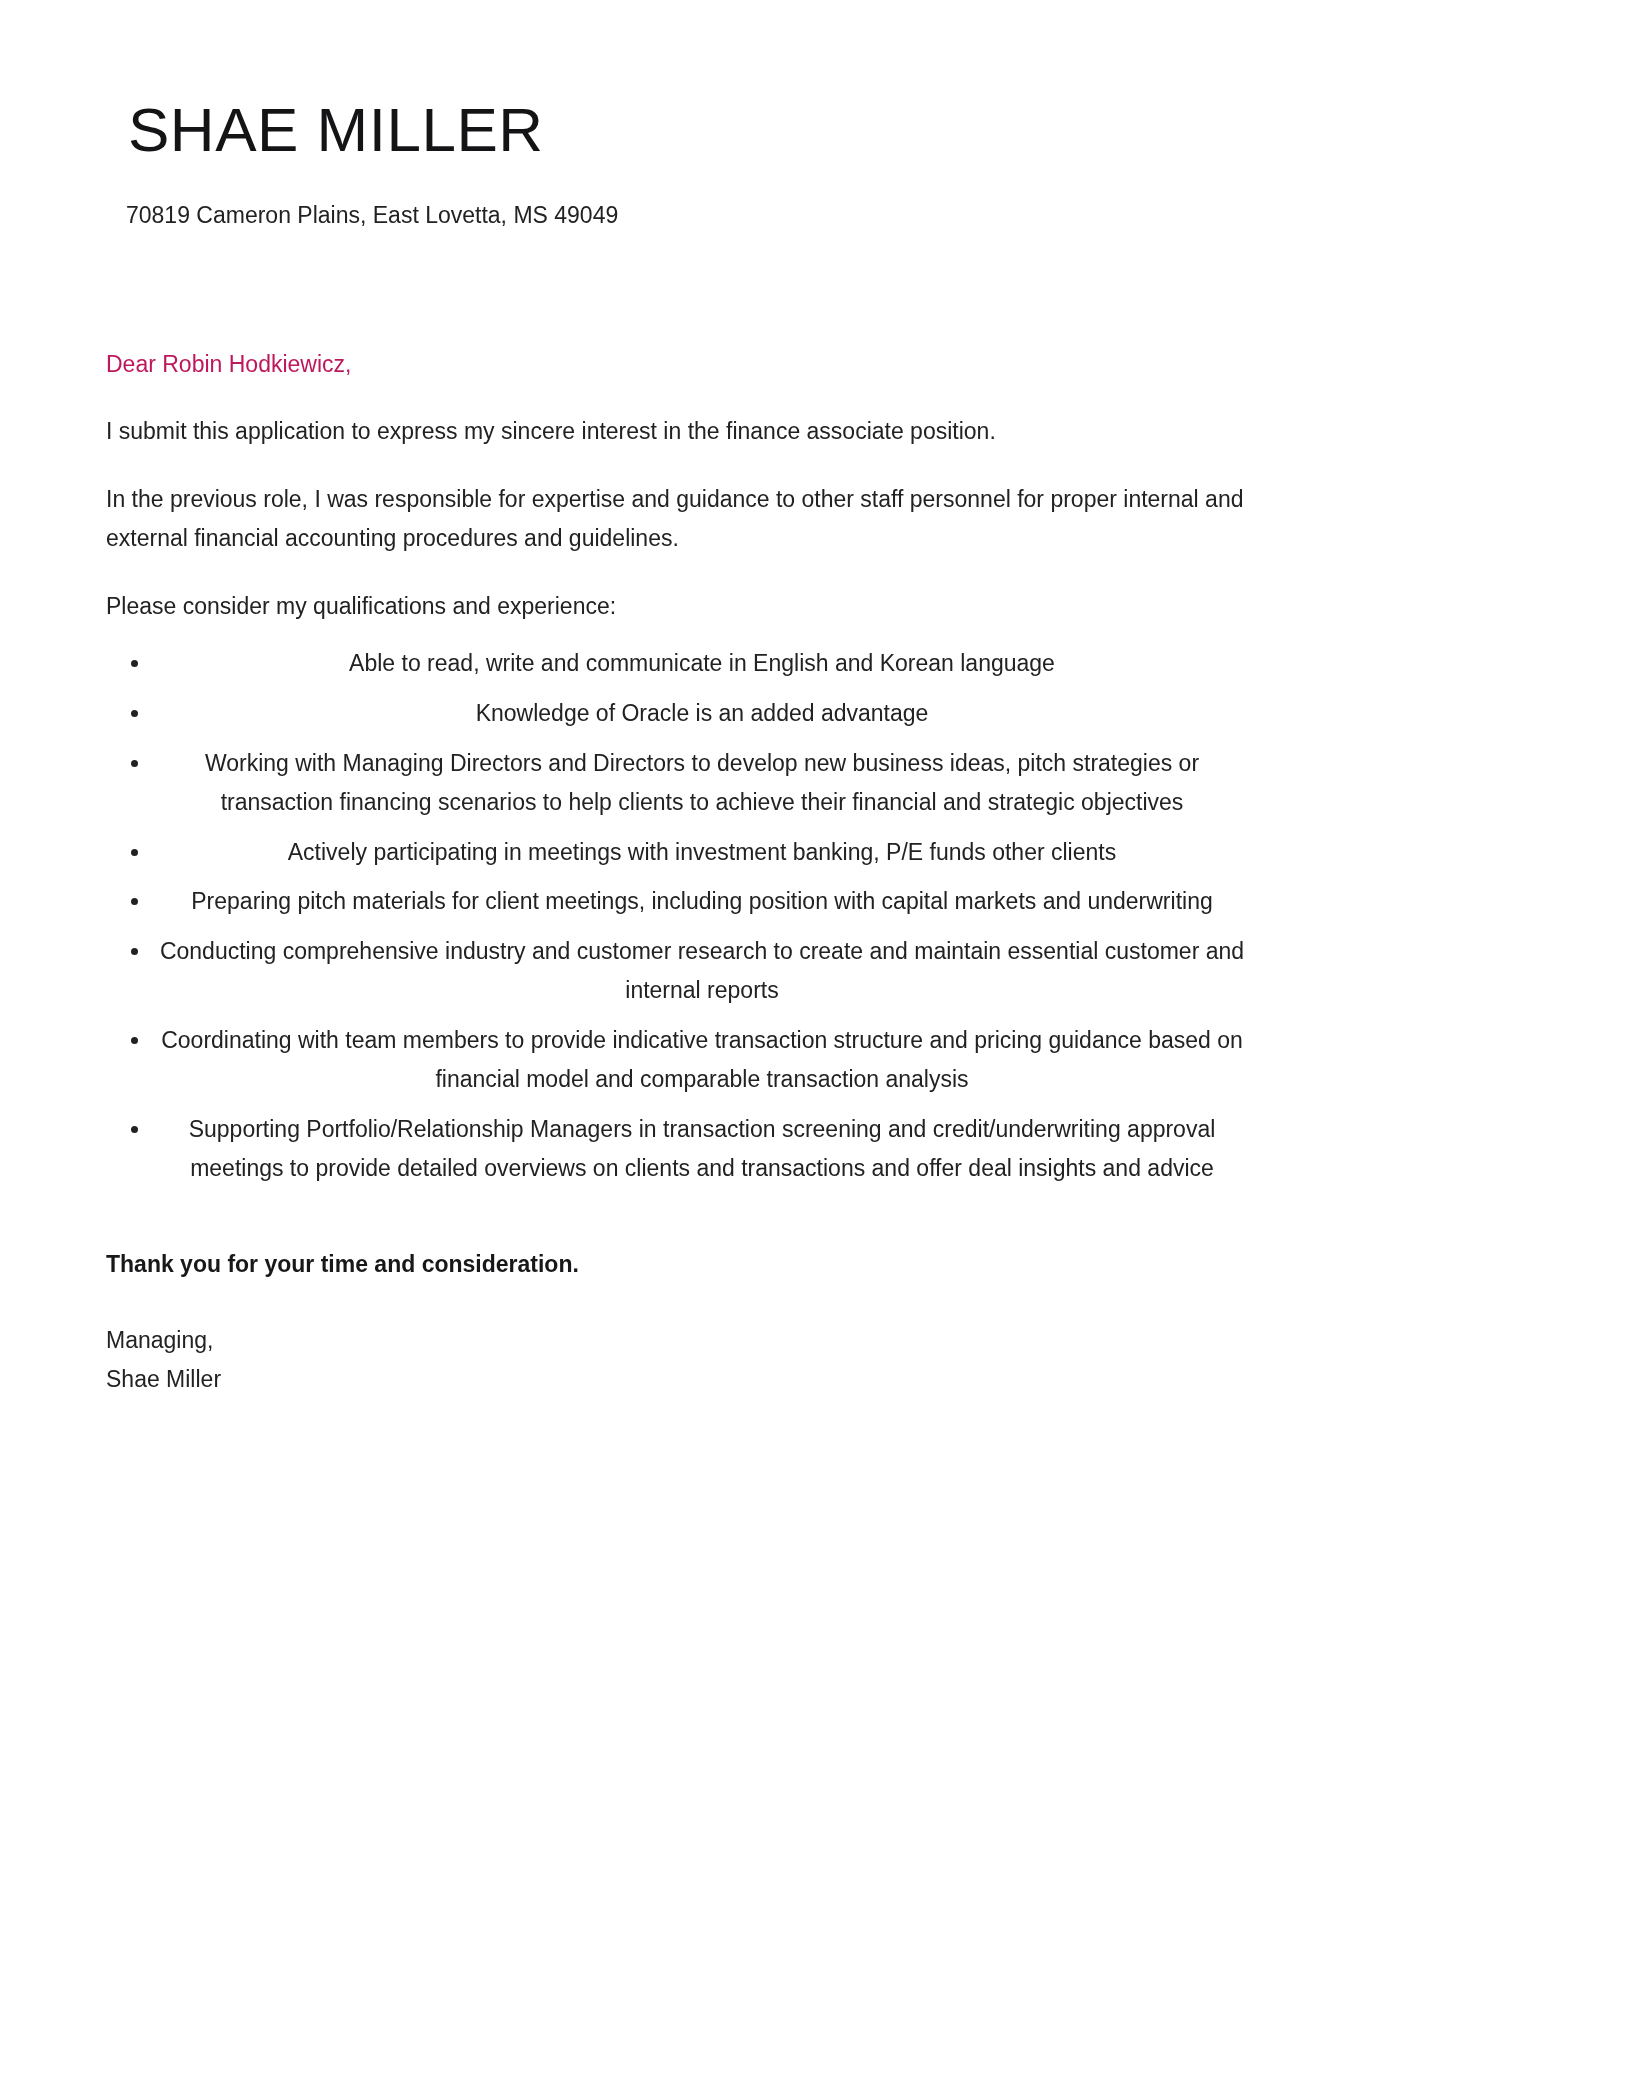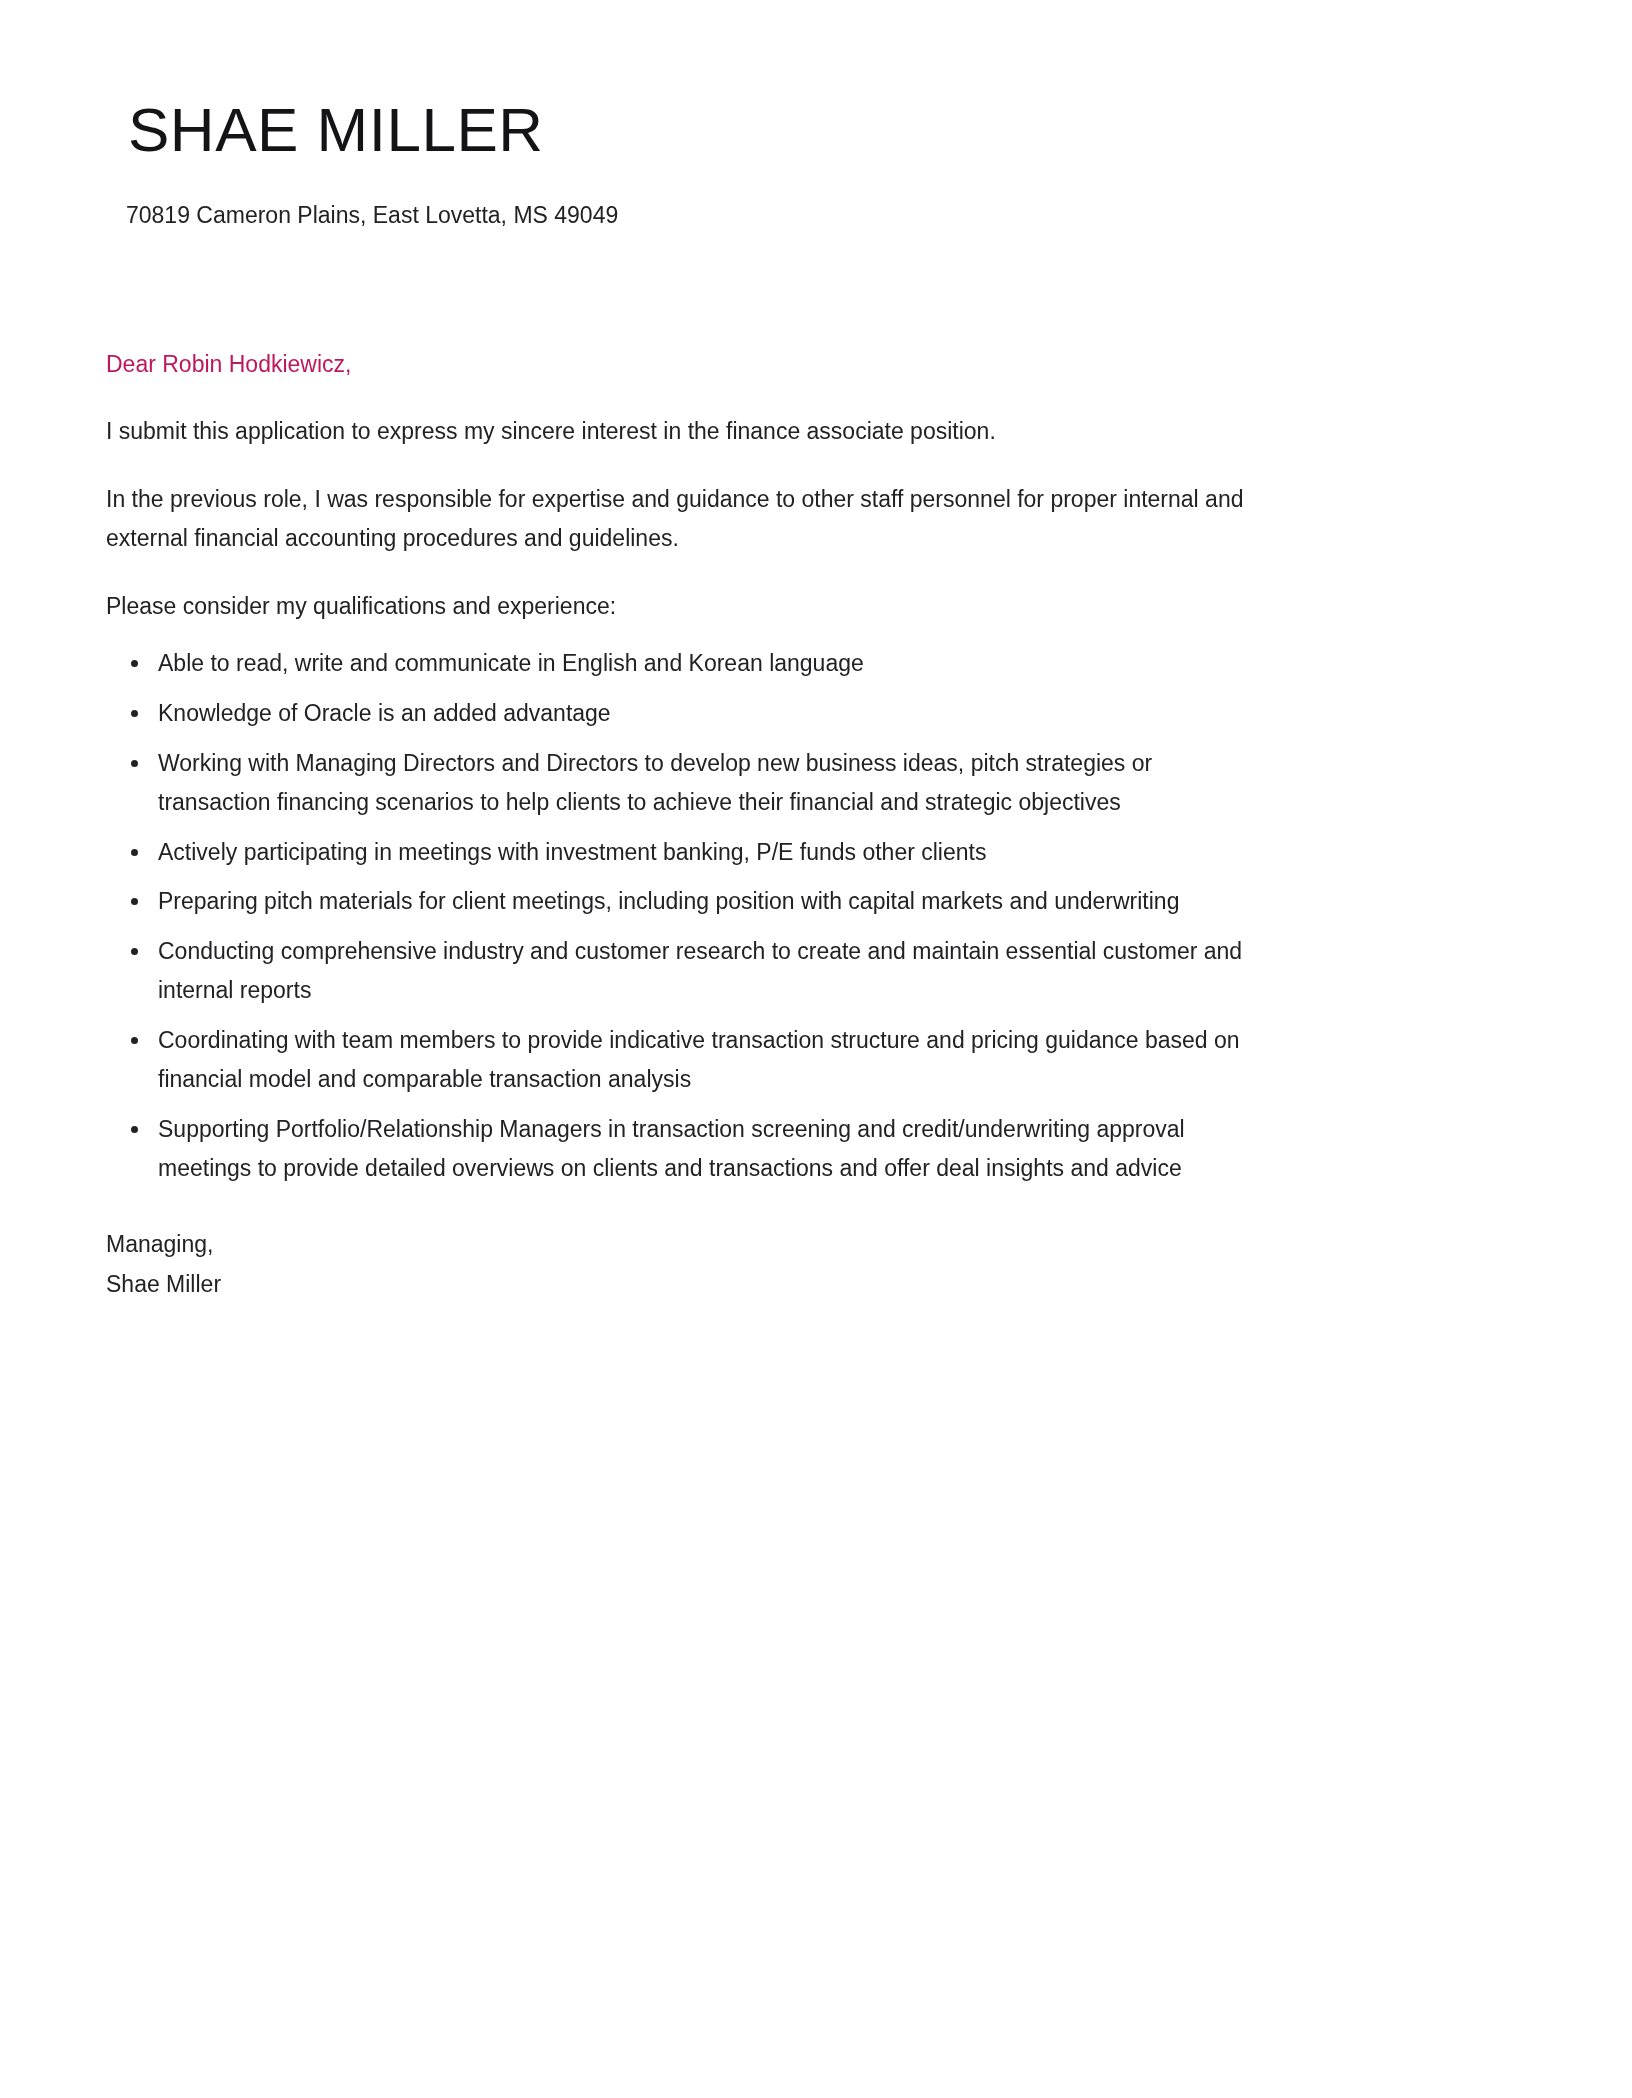--- a/index.html
+++ b/index.html
@@ -42,20 +42,21 @@
   .salutation {
     font-weight: 400;
     color: #be185d;
   }
   .para {
     margin: 28px 0 0 0;
   }
   ul.qualifications {
     margin: 18px 0 0 0;
     padding-left: 46px;
+    text-align: center;
   }
   ul.qualifications li {
     margin: 0 0 10px 0;
     padding-left: 6px;
     max-width: 1380px;
   }
   .closing-thanks {
     font-weight: 700;
     color: #18181a;
     margin-top: 56px;
@@ -90,20 +91,21 @@
       <li>Able to read, write and communicate in English and Korean language</li>
       <li>Knowledge of Oracle is an added advantage</li>
       <li>Working with Managing Directors and Directors to develop new business ideas, pitch strategies or transaction financing scenarios to help clients to achieve their financial and strategic objectives</li>
       <li>Actively participating in meetings with investment banking, P/E funds other clients</li>
       <li>Preparing pitch materials for client meetings, including position with capital markets and underwriting</li>
       <li>Conducting comprehensive industry and customer research to create and maintain essential customer and internal reports</li>
       <li>Coordinating with team members to provide indicative transaction structure and pricing guidance based on financial model and comparable transaction analysis</li>
       <li>Supporting Portfolio/Relationship Managers in transaction screening and credit/underwriting approval meetings to provide detailed overviews on clients and transactions and offer deal insights and advice</li>
     </ul>
 
+    <div class="closing-thanks">Thank you for your time and consideration.</div>
 
     <div class="closing-block">
       <div>Managing,</div>
       <div>Shae Miller</div>
     </div>
 
   </div>
 </div>
 
 </body></html>

